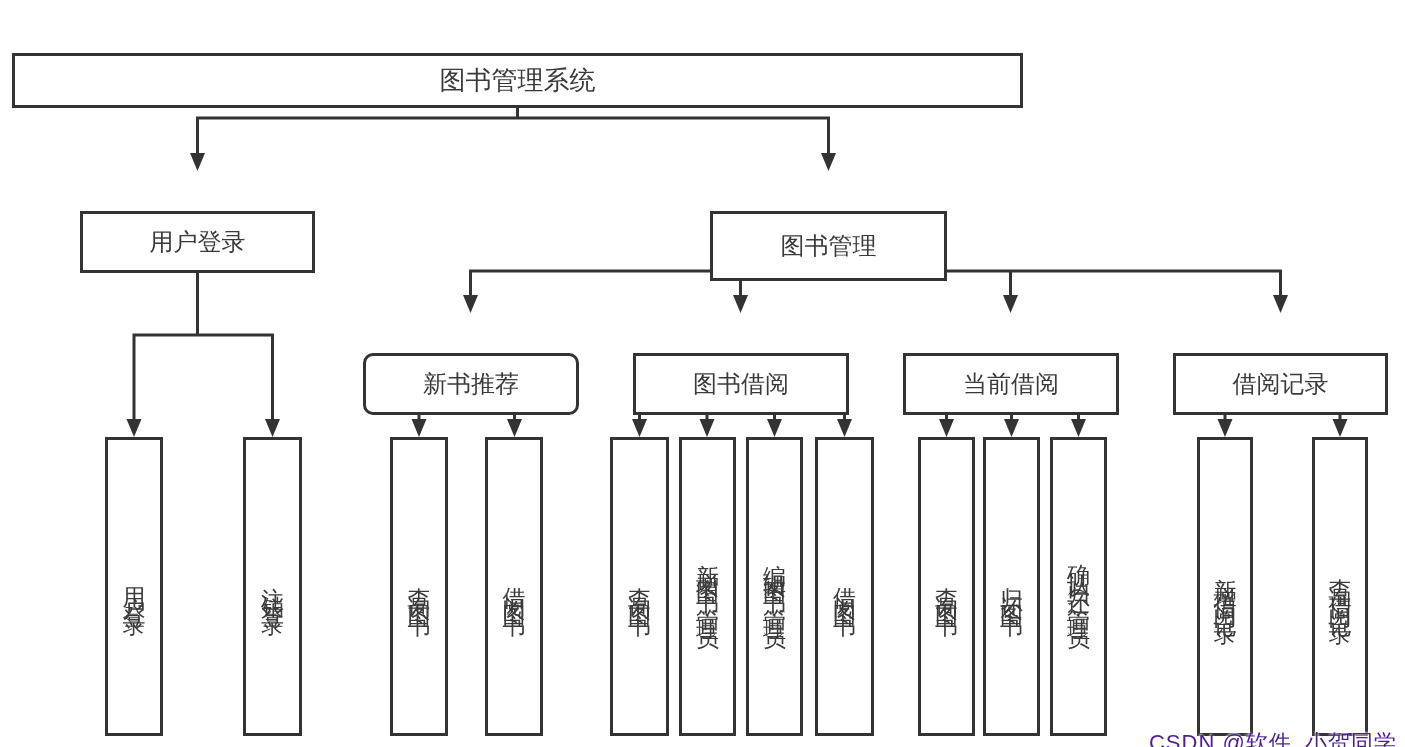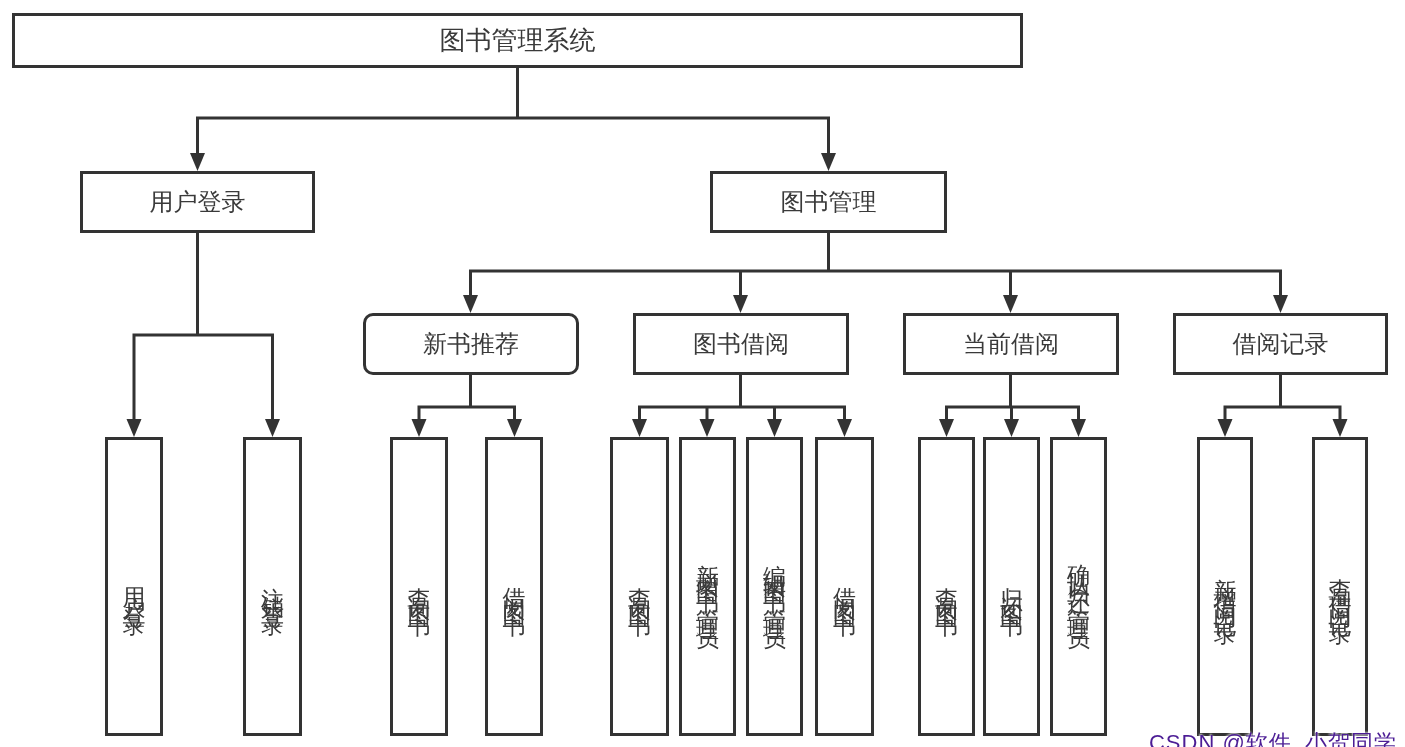--- a/index.html
+++ b/index.html
@@ -26,20 +26,21 @@
     box-sizing: border-box;
     border: 3px solid #333333;
     background: #ffffff;
     display: flex;
     align-items: center;
     justify-content: center;
     color: #3a3a3a;
     font-size: 24px;
     z-index: 2;
     white-space: nowrap;
+    margin-top: 40px;
   }
   .hbox.root { font-size: 26px; }
   .vbox {
     position: absolute;
     box-sizing: border-box;
     border: 3px solid #333333;
     background: #ffffff;
     display: flex;
     align-items: center;
     justify-content: center;
@@ -123,21 +124,21 @@
     </g>
   </svg>
 
   <div class="hbox root" style="left:12px; top:13px; width:1011px; height:55px;">
     <span>图书管理系统</span>
   </div>
 
   <div class="hbox" style="left:80px; top:171px; width:235px; height:62px;">
     <span>用户登录</span>
   </div>
-  <div class="hbox" style="left:710px; top:171px; width:237px; height:62px;">
+  <div class="hbox" style="left:710px; top:171px; width:237px; height:70px;">
     <span>图书管理</span>
   </div>
 
   <div class="hbox" style="left:363px; top:313px; width:216px; height:62px;border-radius:10px;">
     <span>新书推荐</span>
   </div>
   <div class="hbox" style="left:903px; top:313px; width:216px; height:62px;">
     <span>当前借阅</span>
   </div>
   <div class="hbox" style="left:633px; top:313px; width:216px; height:62px;">

